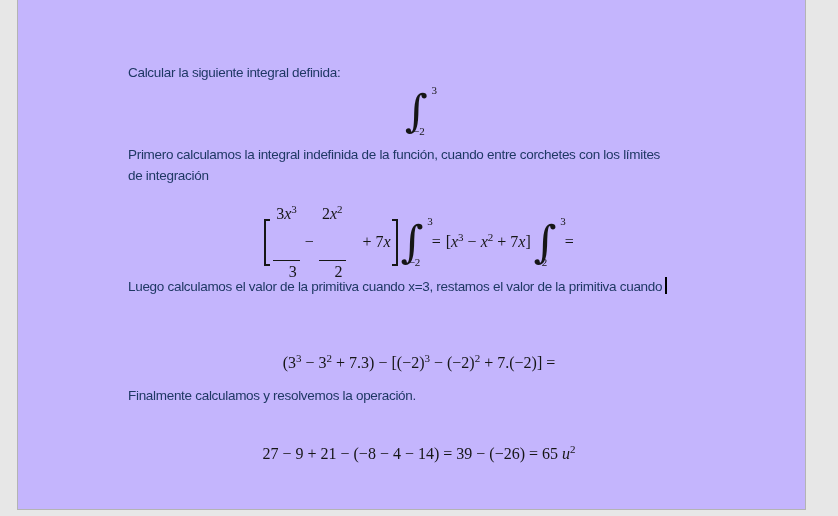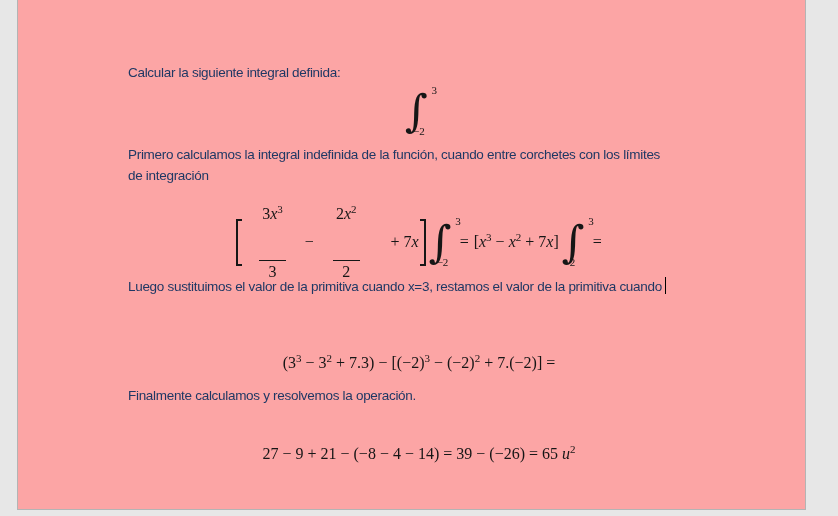--- a/index.html
+++ b/index.html
@@ -5,21 +5,21 @@
   * { margin:0; padding:0; box-sizing:border-box; }
   html,body { width:838px; height:516px; overflow:hidden; }
   body {
     background:#e7e7e7;
     font-family:"Liberation Sans", sans-serif;
     position:relative;
   }
   .page {
     position:absolute; left:17px; top:0;
     width:789px; height:510px;
-    background:#fca5a5;
+    background:#c4b5fd;
     border-left:1px solid #b4b4b4;
     border-right:1px solid #b4b4b4;
     border-bottom:1px solid #b4b4b4;
   }
   .para {
     position:absolute; left:110px;
     color:#1f3864;
     font-size:13.5px; letter-spacing:-0.3px;
     line-height:21px;
   }
@@ -40,21 +40,21 @@
   
   .intwrap { position:relative; display:inline-block; width:30px; height:50px; margin:0 2px; }
   .int-glyph {
     position:absolute; left:1px; top:50%; transform:translateY(-50%);
     font-size:44px; line-height:1;
     font-family:"DejaVu Serif","Liberation Serif",serif;
   }
   .int-sup { position:absolute; top:-1px; right:-3px; font-size:11px; line-height:1; }
   .int-sub { position:absolute; bottom:-1px; left:9px; font-size:11px; line-height:1; }
   
-  .frac { display:inline-block; text-align:center; margin:0 16px; }
+  .frac { display:inline-block; text-align:right; margin:0 2px; }
   .frac .num { display:block; padding:0 3px 1px; line-height:19px; }
   .frac .den { display:block; border-top:1px solid #161616; padding:1px 3px 0; line-height:19px; }
   
   .bigbr { display:inline-block; width:6px; height:47px; }
   .bigbr-left { border-left:2px solid #161616; border-top:2px solid #161616; border-bottom:2px solid #161616; margin-right:1px; }
   .bigbr-right { border-right:2px solid #161616; border-top:2px solid #161616; border-bottom:2px solid #161616; margin-left:1px; }
   .mtext { display:inline-block; }
   .sp-r { margin-right:5px; }
 </style>
 </head>
@@ -101,21 +101,21 @@
     <span class="mtext">[<i>x</i><sup>3</sup> − <i>x</i><sup>2</sup> + 7<i>x</i>]</span>
     <span class="intwrap">
       <span class="int-glyph">∫</span>
       <span class="int-sup">3</span>
       <span class="int-sub">2</span>
     </span>
     <span class="mtext">=</span>
   </div>
 
   <div class="para" style="top:276px;">
-    <span class="line"><span>Luego sustituimos el valor de la primitiva cuando x=3, restamos el valor de la primitiva cuando</span><span class="cursor"></span></span>
+    <span class="line"><span>Luego calculamos el valor de la primitiva cuando x=3, restamos el valor de la primitiva cuando</span><span class="cursor"></span></span>
   </div>
 
   <div class="formula" style="top:350px; height:26px;">
     <span class="mtext">(3<sup>3</sup> − 3<sup>2</sup> + 7.3) − [(−2)<sup>3</sup> − (−2)<sup>2</sup> + 7.(−2)] =</span>
   </div>
 
   <div class="para" style="top:385px;">
     <span class="line">Finalmente calculamos y resolvemos la operación.</span>
   </div>
 

